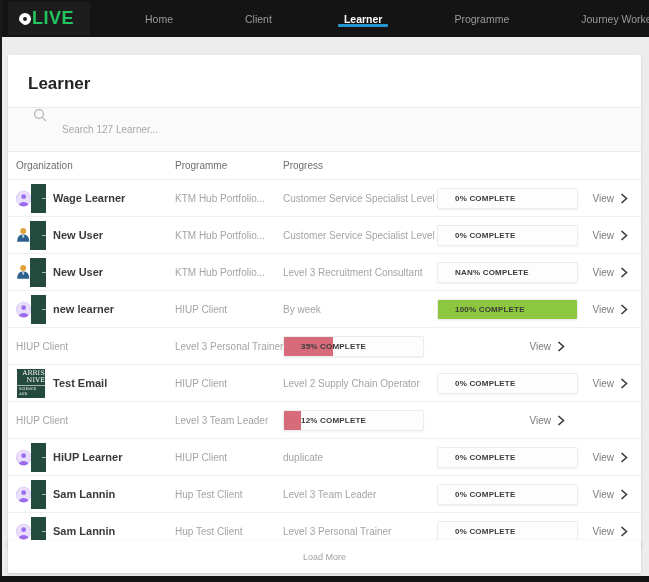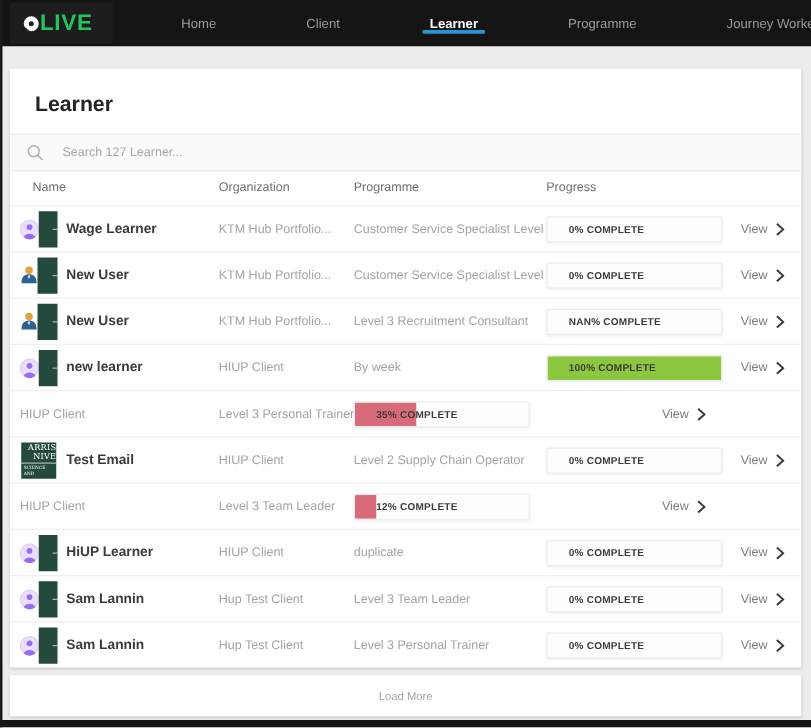--- a/index.html
+++ b/index.html
@@ -52,22 +52,22 @@
     overflow:hidden; display:flex; align-items:flex-end; justify-content:center; cursor:pointer;
   }
 
   
   .card {
     position:absolute; left:8px; width:633px; top:55px; background:#fff;
     box-shadow:0 1px 3px rgba(0,0,0,.14); border-radius:1px;
   }
   .page-title { font-size:17px; font-weight:700; color:#242424; padding:19px 0 13px 20px; }
   .search-row {
-    height:30px; background:#fafafa; border-top:1px solid #ebebeb; border-bottom:1px solid #ebebeb;
-    display:flex; align-items:center; padding-left:13px;
+    height:45px; background:#fafafa; border-top:1px solid #ebebeb; border-bottom:1px solid #ebebeb;
+    display:flex; padding-left:25px;
   }
   .search-input {
     border:none; outline:none; background:transparent; margin-left:15px;
     font-size:10px; color:#555; width:420px; font-family:"Liberation Sans",sans-serif;
   }
   .search-input::placeholder { color:#a8a8a8; }
 
   .grid-row {
     display:grid; grid-template-columns:159px 108px 154px 141px 1fr;
     padding-left:8px; align-items:center;
@@ -162,21 +162,20 @@
 
   <div class="search-row">
     <svg width="14" height="14" viewBox="0 0 14 14">
       <circle cx="6" cy="6" r="4.4" fill="none" stroke="#b3b3b3" stroke-width="1.2"></circle>
       <line x1="9.3" y1="9.3" x2="13" y2="13" stroke="#b3b3b3" stroke-width="1.2"></line>
     </svg>
     <input class="search-input" type="text" placeholder="Search 127 Learner..." style="">
   </div>
 
   <div class="grid-row thead" id="thead">
-      <span class="hdr-first">Name</span>
       <span class="">Organization</span>
       <span class="">Programme</span>
       <span class="">Progress</span>
     </div>
 
   <div id="rows">
   <div class="grid-row trow">
     <div class="name-cell">
       <span class="avatar-wrap">
         <svg class="av av-purple" width="29" height="29" viewBox="0 0 29 29" style="display: block;">

